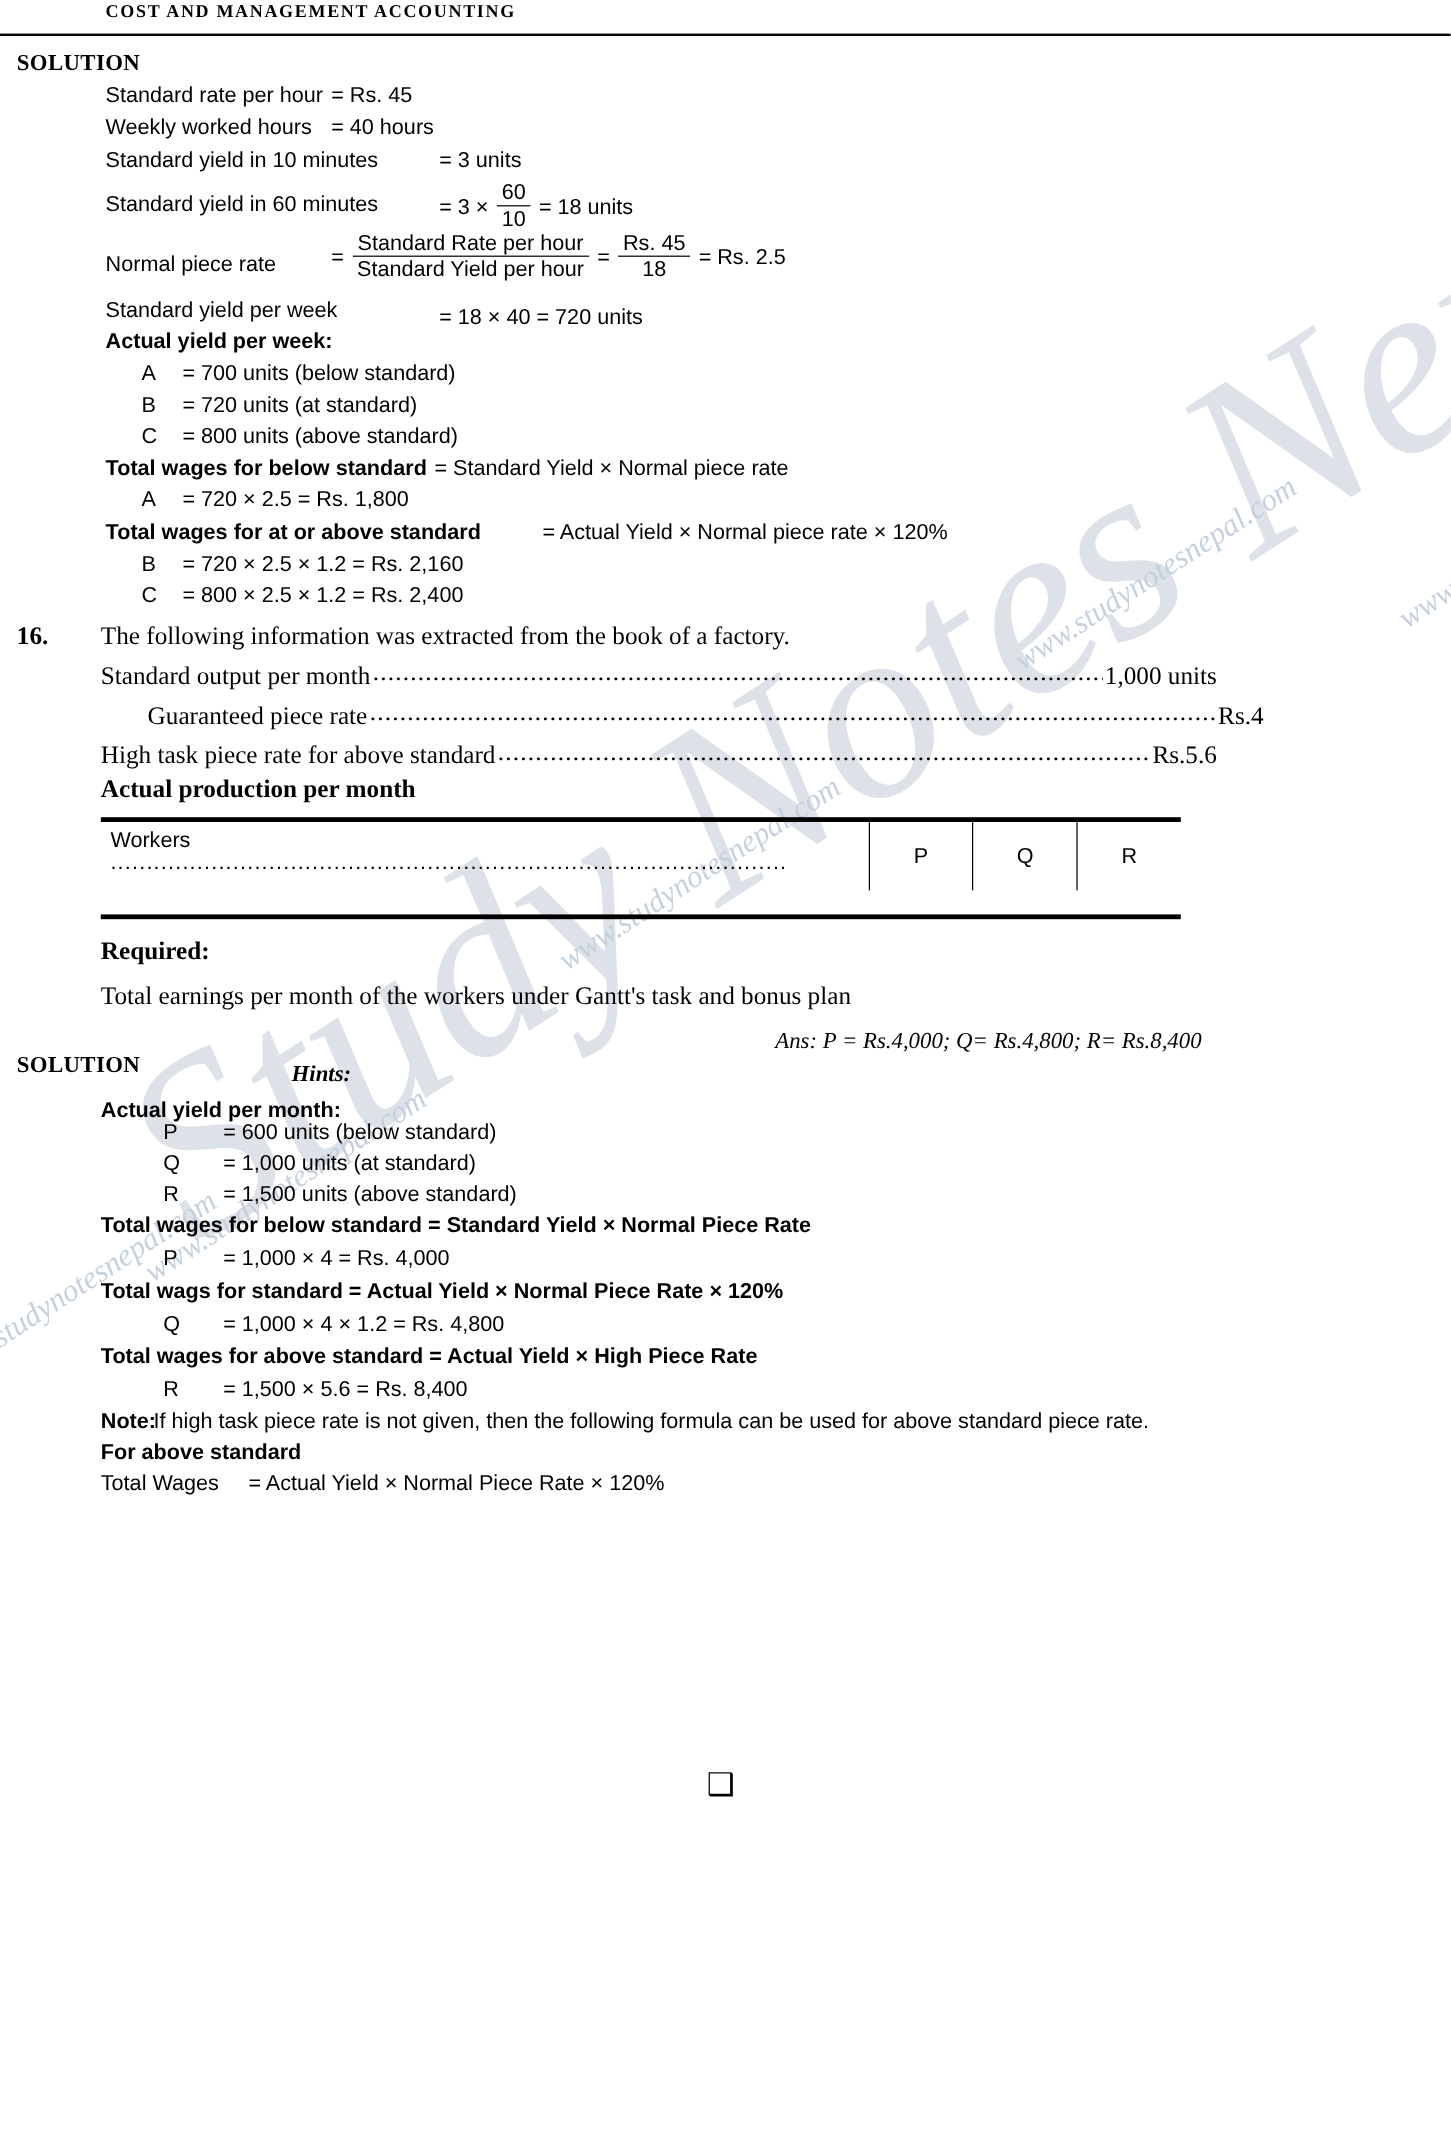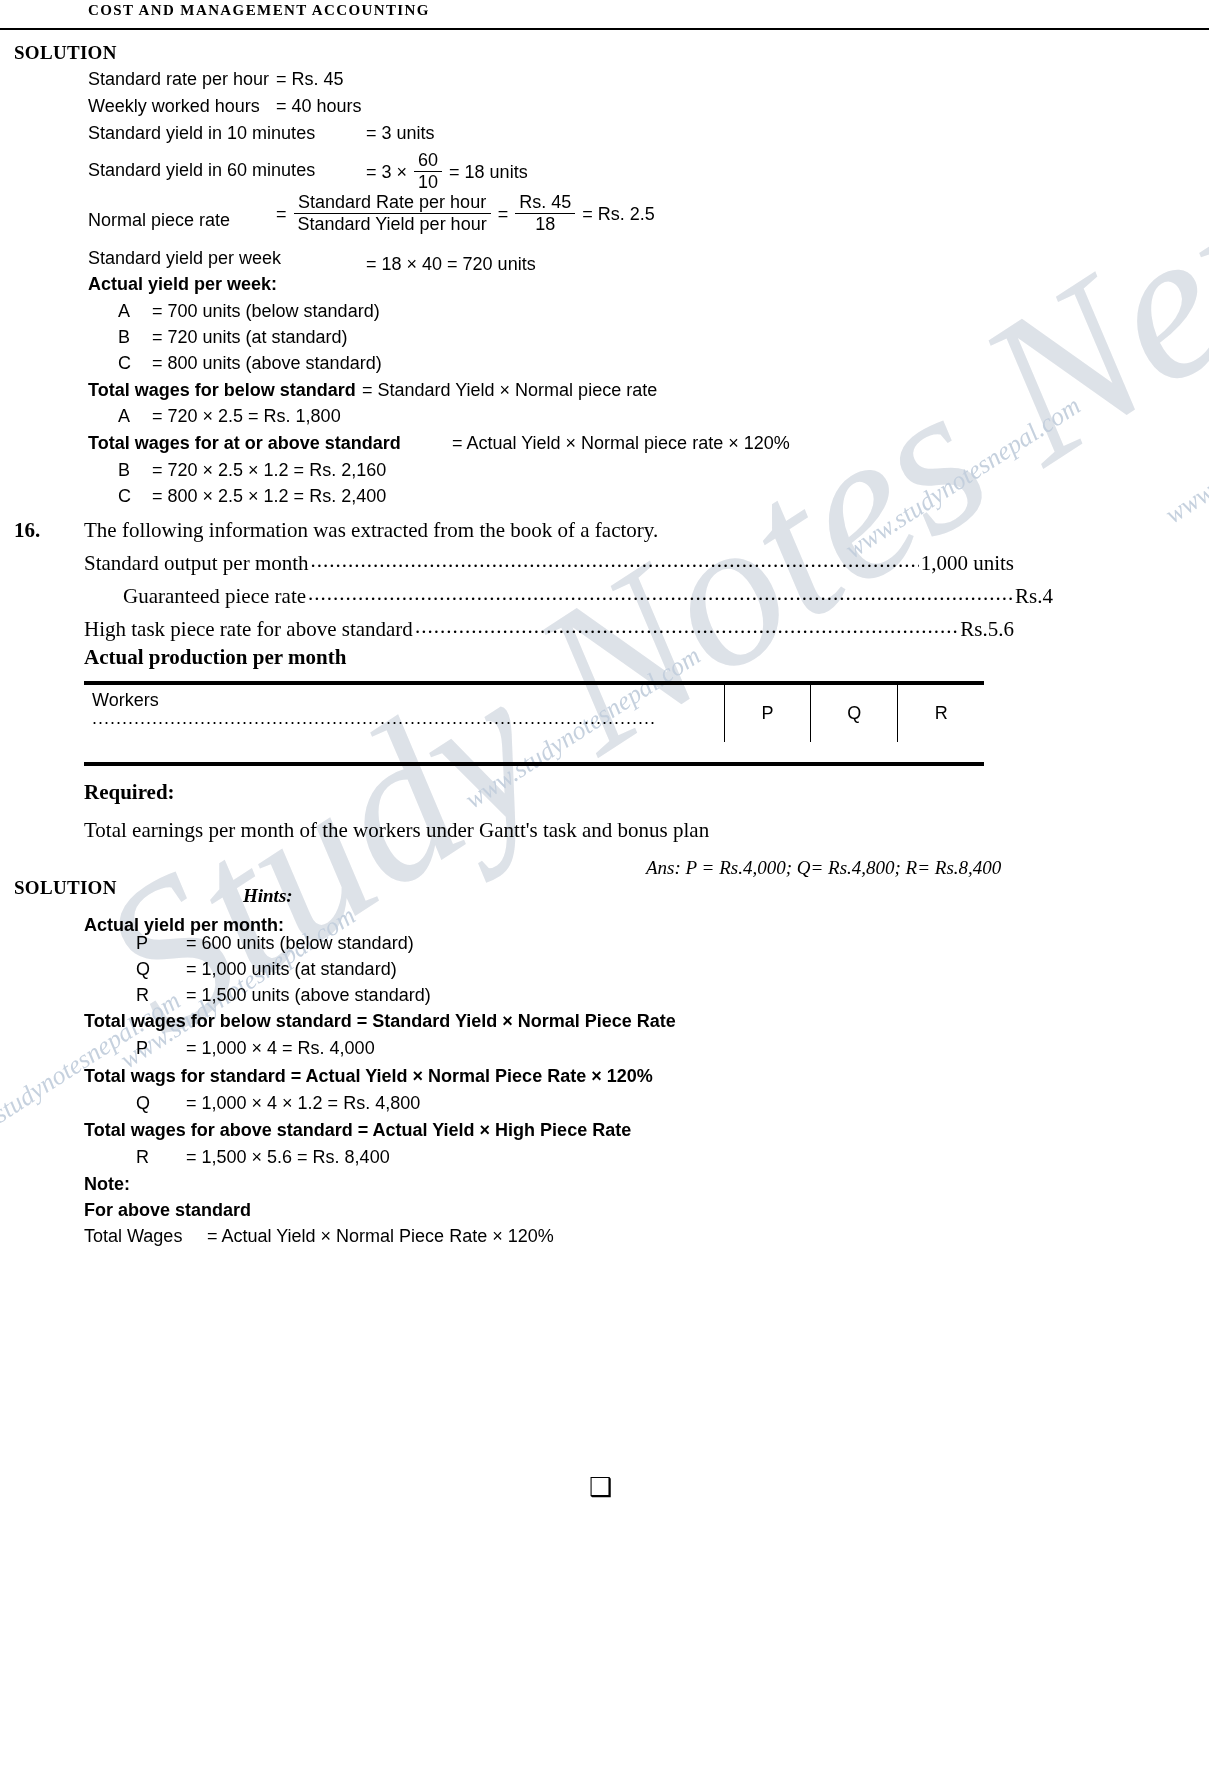--- a/index.html
+++ b/index.html
@@ -349,20 +349,21 @@
 
   <div class="t sans b" style="left:84px; top:1067px;">Total wags for standard = Actual Yield × Normal Piece Rate × 120%</div>
   <div class="t sans" style="left:136px; top:1094px;">Q</div>
   <div class="t sans" style="left:186px; top:1094px;">= 1,000 × 4 × 1.2 = Rs. 4,800</div>
 
   <div class="t sans b" style="left:84px; top:1121px;">Total wages for above standard = Actual Yield × High Piece Rate</div>
   <div class="t sans" style="left:136px; top:1148px;">R</div>
   <div class="t sans" style="left:186px; top:1148px;">= 1,500 × 5.6 = Rs. 8,400</div>
 
   <div class="t sans b" style="left:84px; top:1175px;">Note:</div>
+  <div class="t sans" style="left:128px; top:1175px;">If high task piece rate is not given, then the following formula can be used for above standard piece rate.</div>
 
   <div class="t sans b" style="left:84px; top:1201px;">For above standard</div>
 
   <div class="t sans" style="left:84px; top:1227px;">Total Wages</div>
   <div class="t sans" style="left:207px; top:1227px;">= Actual Yield × Normal Piece Rate × 120%</div>
 
   <div class="endmark">❑</div>
 
 </div>
 

